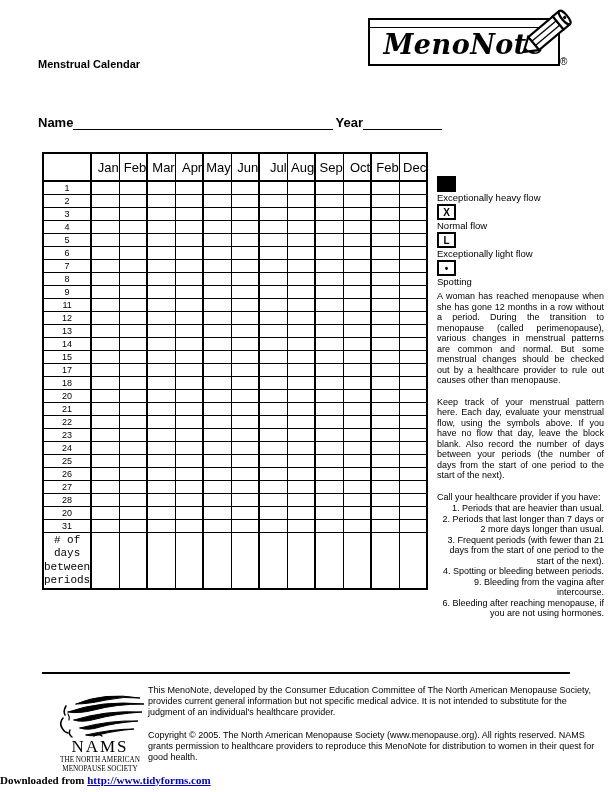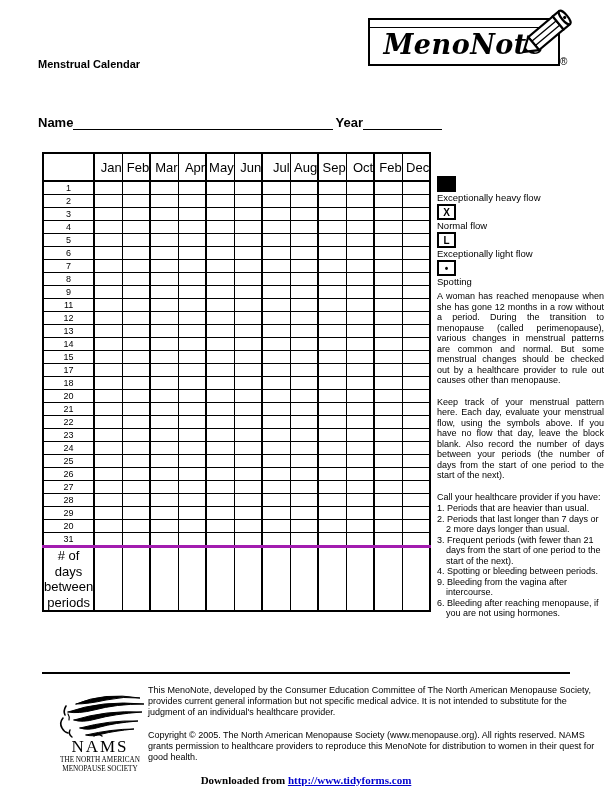--- a/index.html
+++ b/index.html
@@ -32,49 +32,49 @@
   
   .cal-table {
     position:absolute; left:42px; top:152px;
     border-collapse:collapse; table-layout:fixed;
     border:2px solid #000;
   }
   .cal-table td { border:1px solid #000; padding:0; overflow:hidden; }
   .cal-table td.bL2 { border-left:2px solid #000; }
   .cal-table tr.hdr td { border-bottom:2px solid #000; height:26px; font-size:13px; text-align:right; vertical-align:middle; }
   .cal-table tr.dayrow td { height:12px; font-size:9px; text-align:center; vertical-align:middle; line-height:12px; }
-  .cal-table tr.lastrow td { border-top:3px solid #a21caf; height:55px; font-size:13px; text-align:center; vertical-align:middle; line-height:1.2; }
+  .cal-table tr.lastrow td { border-top:1px solid #a21caf; height:55px; font-size:11px; text-align:center; vertical-align:middle; line-height:1.2;font-family:Liberation Mono, monospace; }
   .col-day { width:43px; }
   .col-m   { width:28px; }
 
   
   .legend { position:absolute; left:437px; top:176px; width:170px; }
   .legend-item { display:flex; align-items:flex-start; margin-bottom:11px; height:17px;flex-direction:column; }
   .lbox {
     display:inline-flex; align-items:center; justify-content:center;
     width:15px; height:12px; border:2px solid #000; background:#fff;
     font-size:10px; font-weight:bold; margin-right:7px; flex:0 0 auto;
   }
   .lbox-filled { background:#000; border-color:#000; }
   .legend-label { font-size:9.5px; }
 
   
   .info { position:absolute; left:437px; top:286px; width:167px; font-size:9px; line-height:10.5px; }
   .info p { margin:5px 0 11px 0; text-align:justify; }
   .info .call-heading { margin:0 0 1px 0; text-align:left; }
-  .call-list-item { padding-left:9px; text-indent:-9px; text-align:left; }
+  .call-list-item { padding-left:9px; text-indent:-9px; text-align:right; }
 
   
   .footer-sep { position:absolute; left:42px; top:672px; width:528px; height:2px; background:#000; }
   .nams-logo { position:absolute; left:46px; top:690px; width:108px; height:88px; }
   .footer-text { position:absolute; left:148px; top:685px; width:458px; font-size:9px; line-height:10.8px; }
   .footer-text p { margin:0 0 13px 0; }
 
   .download-bar {
-    position:absolute; left:0; top:774px; width:612px; text-align:center;
+    position:absolute; left:0; top:774px; width:612px; text-align:left;
     font-family:"Liberation Serif", serif; font-size:11px; font-weight:bold;
   }
   .download-bar a { text-decoration:underline; }
 </style>
 </head>
 <body>
 
 <div class="page">
 
   <div class="logo-wrap">
@@ -507,35 +507,20 @@
           <td class="bL2"></td>
           <td></td>
           <td class="bL2"></td>
           <td></td>
           <td class="bL2"></td>
           <td></td>
           <td class="bL2"></td>
           <td></td>
         </tr>
         <tr class="dayrow">
-          <td>29</td>
-          <td class="bL2"></td>
-          <td></td>
-          <td class="bL2"></td>
-          <td></td>
-          <td class="bL2"></td>
-          <td></td>
-          <td class="bL2"></td>
-          <td></td>
-          <td class="bL2"></td>
-          <td></td>
-          <td class="bL2"></td>
-          <td></td>
-        </tr>
-        <tr class="dayrow">
           <td>20</td>
           <td class="bL2"></td>
           <td></td>
           <td class="bL2"></td>
           <td></td>
           <td class="bL2"></td>
           <td></td>
           <td class="bL2"></td>
           <td></td>
           <td class="bL2"></td>

